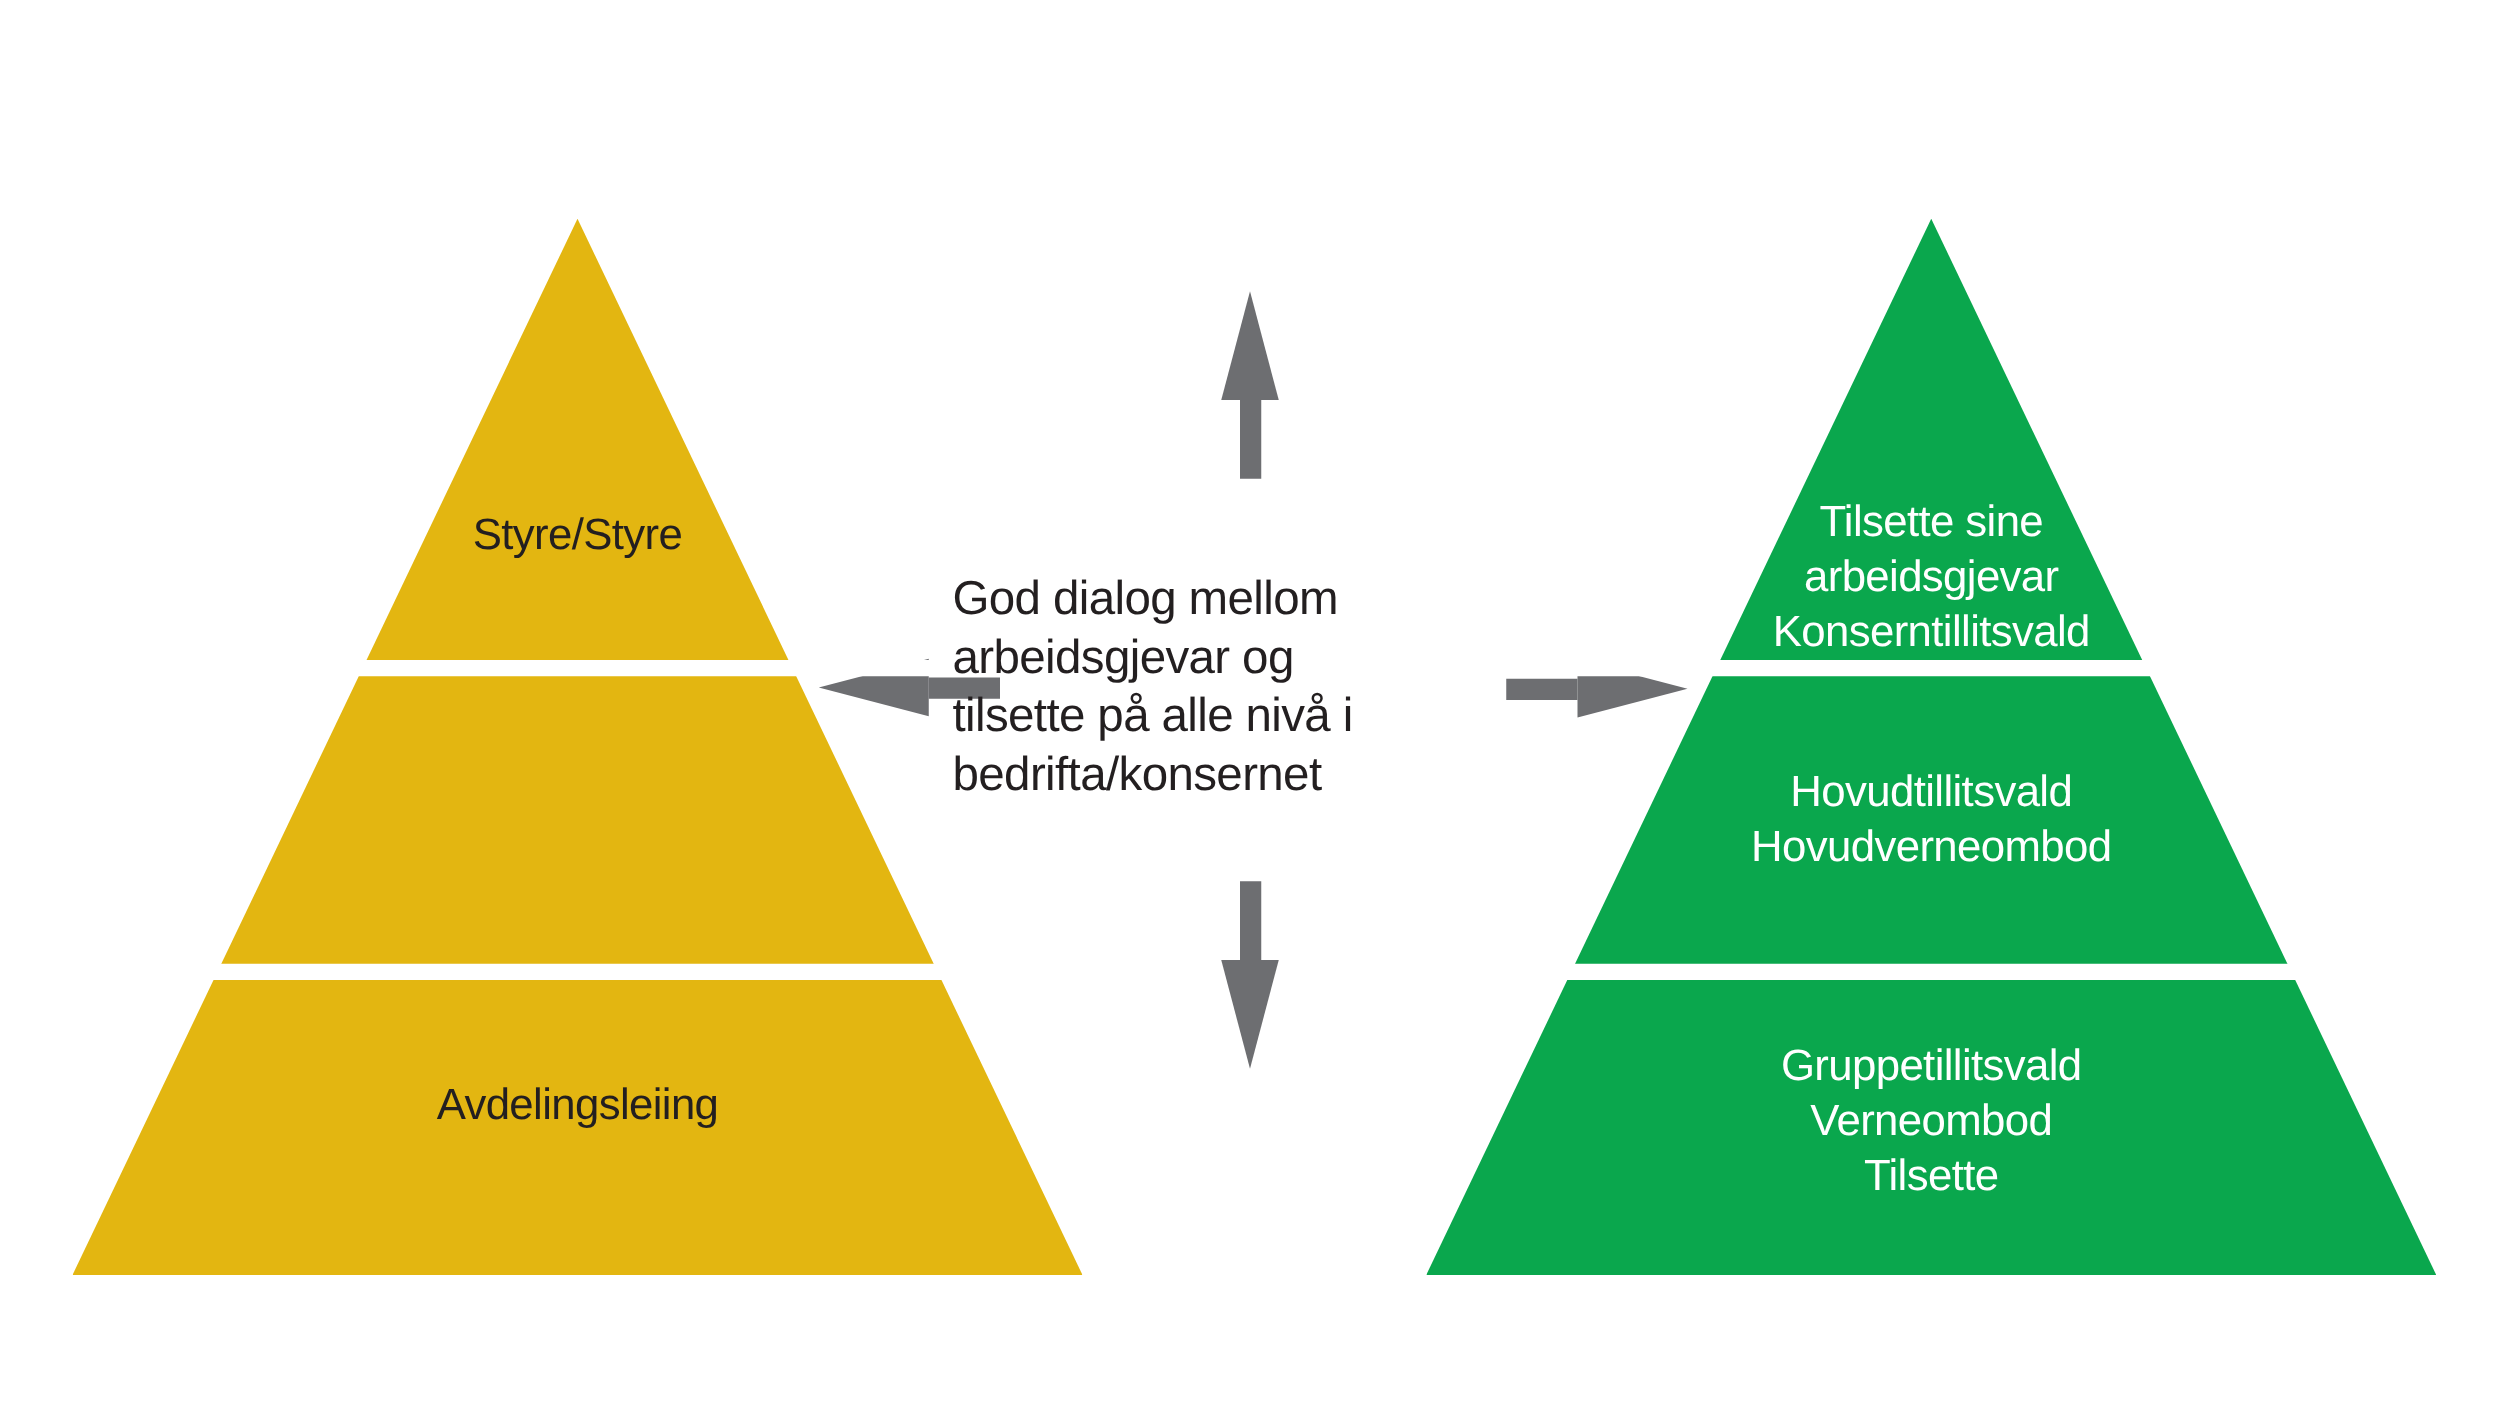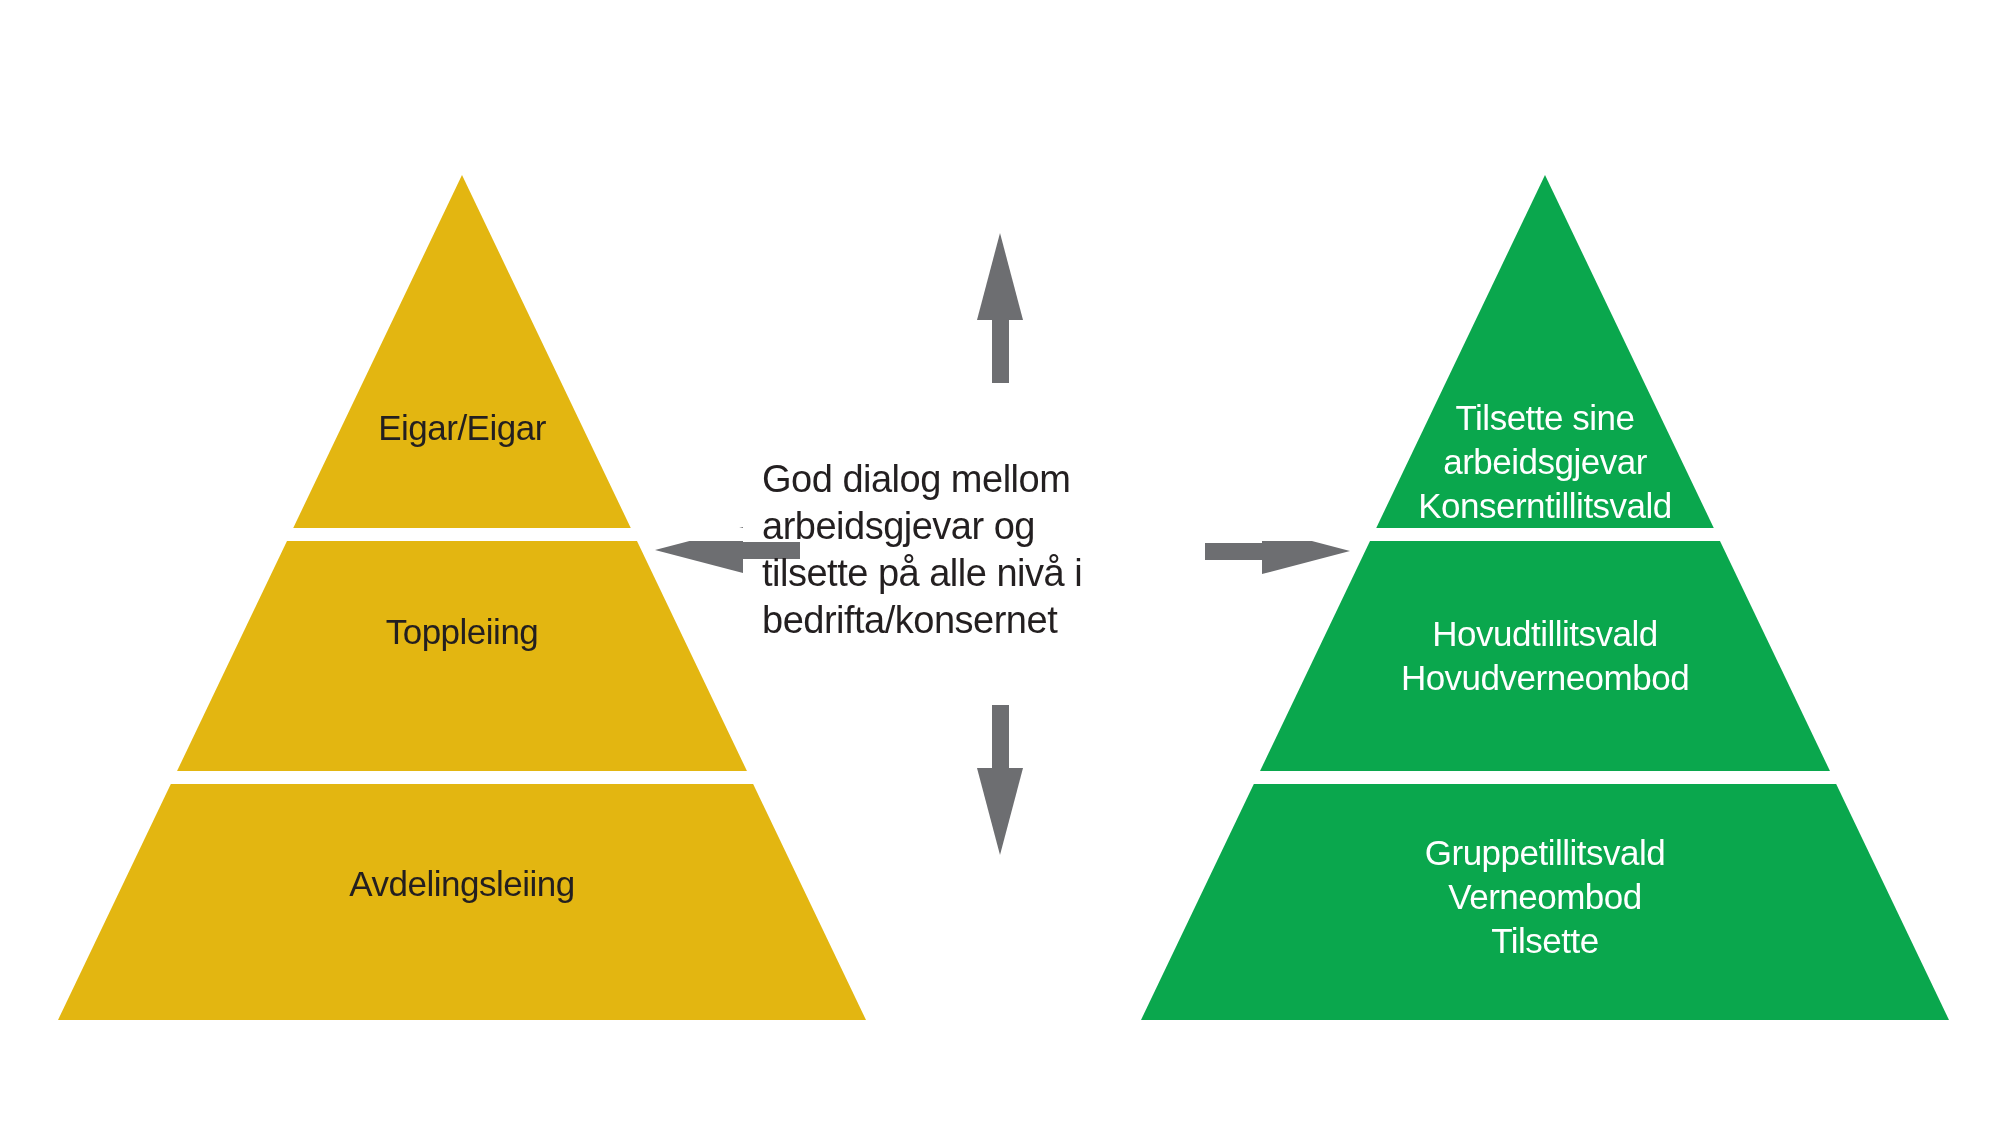--- a/index.html
+++ b/index.html
@@ -79,22 +79,21 @@
   .arrow-right { left: 1205px; top: 528px; }
 </style>
 </head>
 <body>
 
 <div class="canvas">
 
   <div class="pyramid yellow"></div>
   <div class="divider left-py row1"></div>
   <div class="divider left-py row2"></div>
-  <div class="tier-label dark" style="top:406px">Eigar/Eigar</div>
-  <div class="tier-label dark" style="top:610px">Toppleiing</div>
+  <div class="tier-label dark" style="top:406px">Styre/Styre</div>
   <div class="tier-label dark" style="top:862px">Avdelingsleiing</div>
 
   <div class="pyramid green"></div>
   <div class="divider right-py row1"></div>
   <div class="divider right-py row2"></div>
   <div class="tier-label light" style="top:396px">Tilsette sine
 arbeidsgjevar
 Konserntillitsvald</div>
   <div class="tier-label light" style="top:612px">Hovudtillitsvald
 Hovudverneombod</div>

